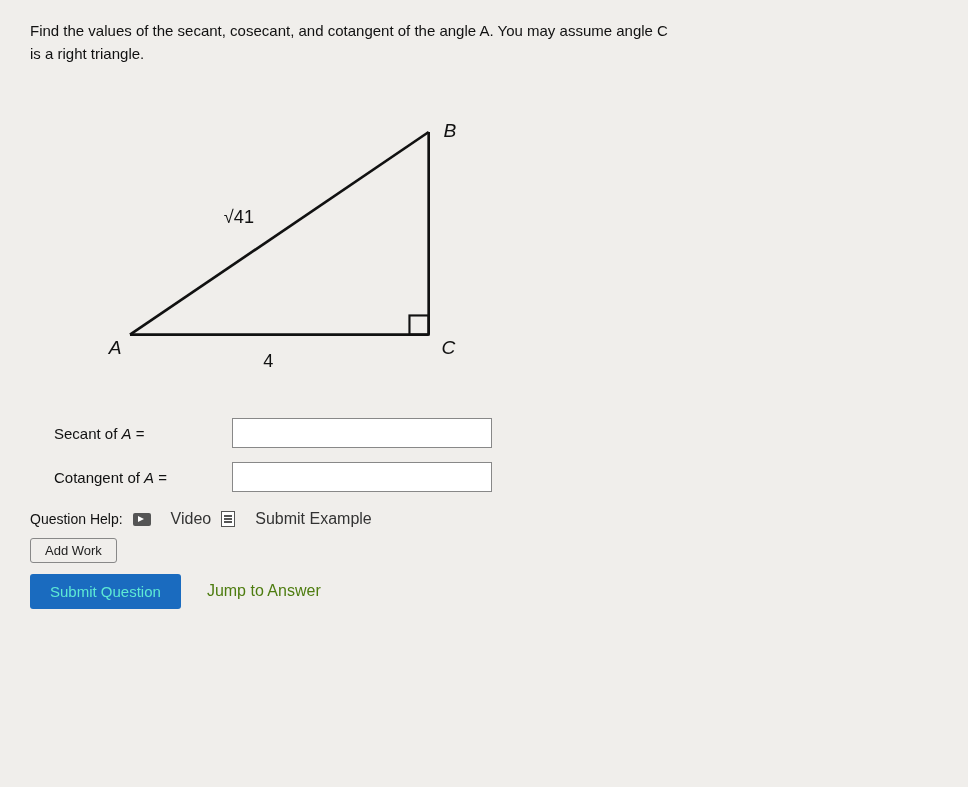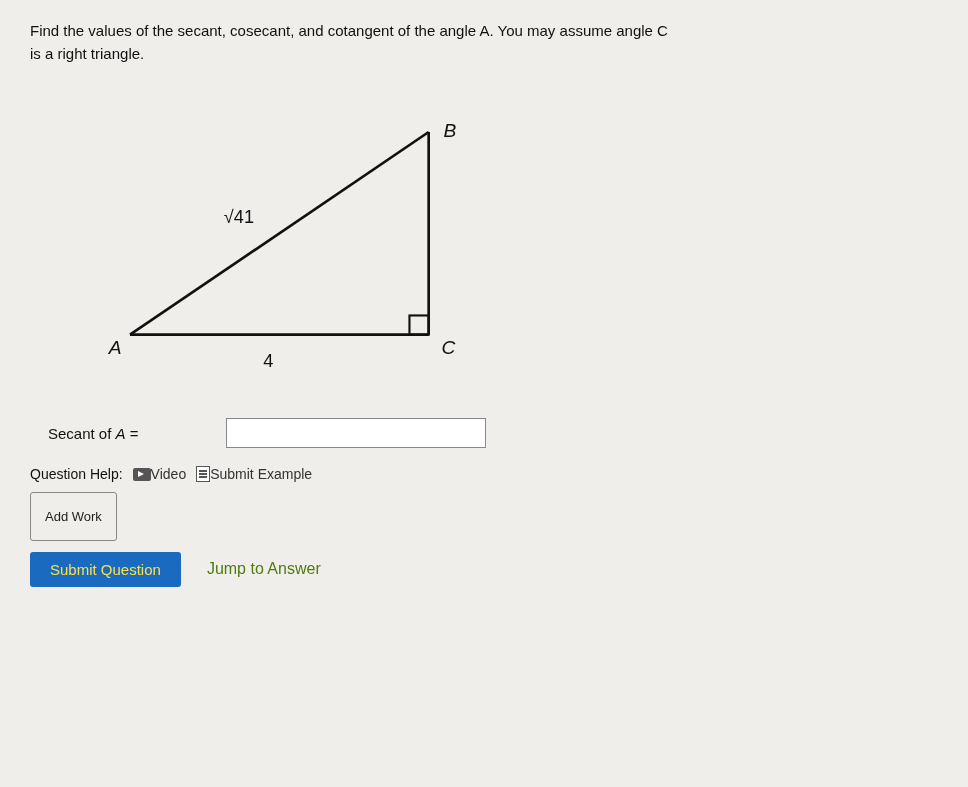--- a/index.html
+++ b/index.html
@@ -23,21 +23,21 @@
       height: 320px;
       position: relative;
       margin-bottom: 30px;
       margin-left: 30px;
     }
     .diagram-area svg {
       width: 100%;
       height: 100%;
     }
     .inputs-area {
-      margin-left: 18px;
+      margin-left: 24px;
       margin-bottom: 18px;
     }
     .input-row {
       display: flex;
       align-items: center;
       margin-bottom: 14px;
     }
     .input-label {
       font-size: 15px;
       margin-right: 8px;
@@ -64,24 +64,24 @@
       font-size: 14px;
       text-align: right;
     }
     .help-label {
       font-size: 14px;
       font-weight: normal;
     }
     .help-link {
       display: flex;
       align-items: center;
-      gap: 0;
+      gap: 20px;
       color: #333;
       text-decoration: none;
-      font-size: 14px;
+      font-size: 16px;
       cursor: pointer;
     }
     .video-icon {
       display: inline-block;
       width: 18px;
       height: 13px;
       background: #555;
       border-radius: 2px;
       position: relative;
     }
@@ -109,35 +109,35 @@
       left: 2px;
       width: 8px;
       height: 1.5px;
       background: #555;
       box-shadow: 0 3px 0 #555, 0 6px 0 #555;
     }
     .add-work-btn {
       display: inline-block;
       border: 1.5px solid #888;
       background: #f0eeeb;
-      padding: 16px 14px;
+      padding: 4px 14px;
       font-size: 13px;
       cursor: pointer;
       border-radius: 3px;
       color: #222;
     }
     .bottom-row {
       display: flex;
       align-items: center;
       gap: 14px;
       margin-top: 10px;
     }
     .submit-btn {
       background: #1a6bbf;
-      color: #fde047;
+      color: #5eead4;
       border: none;
       padding: 9px 20px;
       font-size: 15px;
       cursor: pointer;
       border-radius: 3px;
     }
     .jump-link {
       font-size: 16px;
       color: #4d7c0f;
       cursor: pointer;
@@ -167,20 +167,24 @@
 
     <text x="148" y="145" font-size="17" fill="#111">√41</text>
 
     <text x="185" y="280" font-size="17" fill="#111">4</text>
   </svg>
 </div>
 
 <div class="inputs-area">
   <div class="input-row">
     <span class="input-label">Secant of <em>A</em> =</span>
+    <input class="answer-input" type="text" value="" style="">
+  </div>
+  <div class="input-row">
+    <span class="input-label">Cotangent of <em>A</em> =</span>
     <input class="answer-input" type="text" value="" style="">
   </div>
 </div>
 
 <div class="question-help-row">
   <span class="help-label">Question Help:</span>
   <span class="help-link">
     <span class="video-icon"></span>
     <span>Video</span>
   </span>

